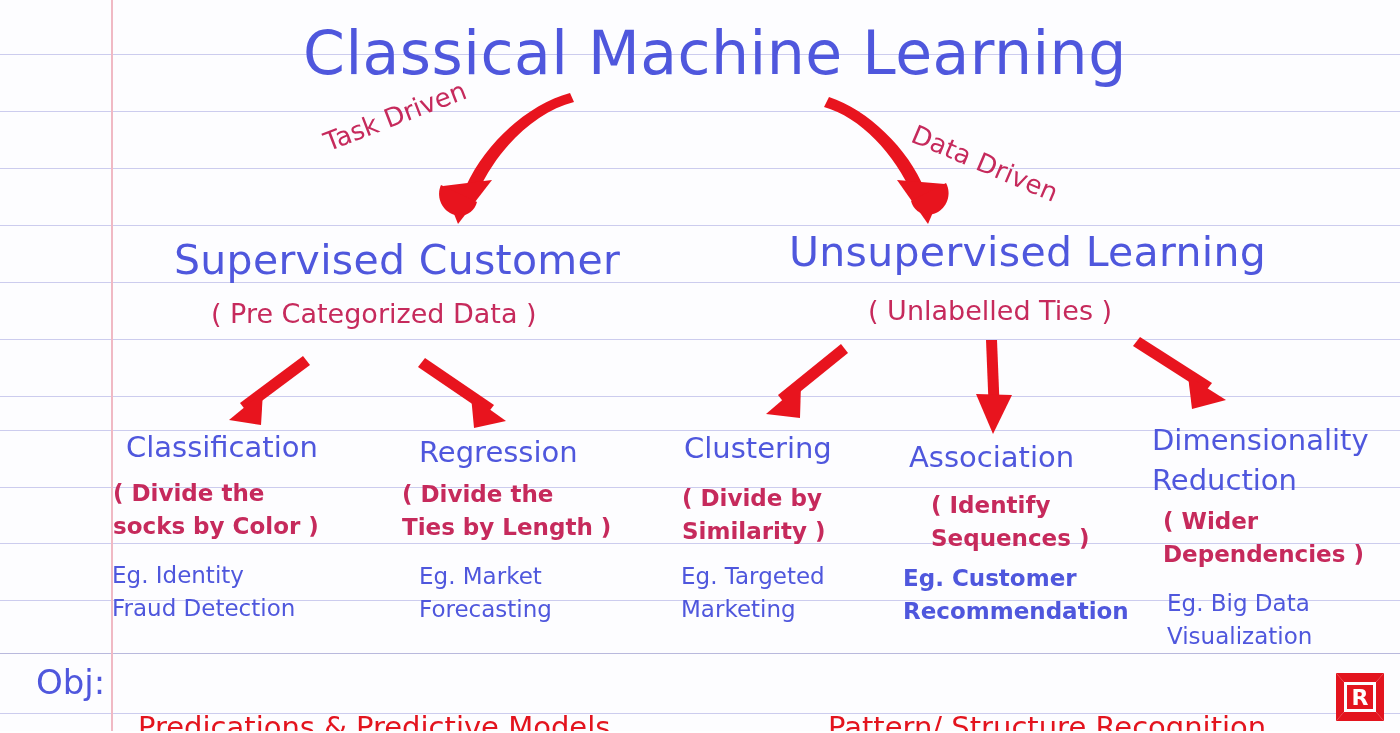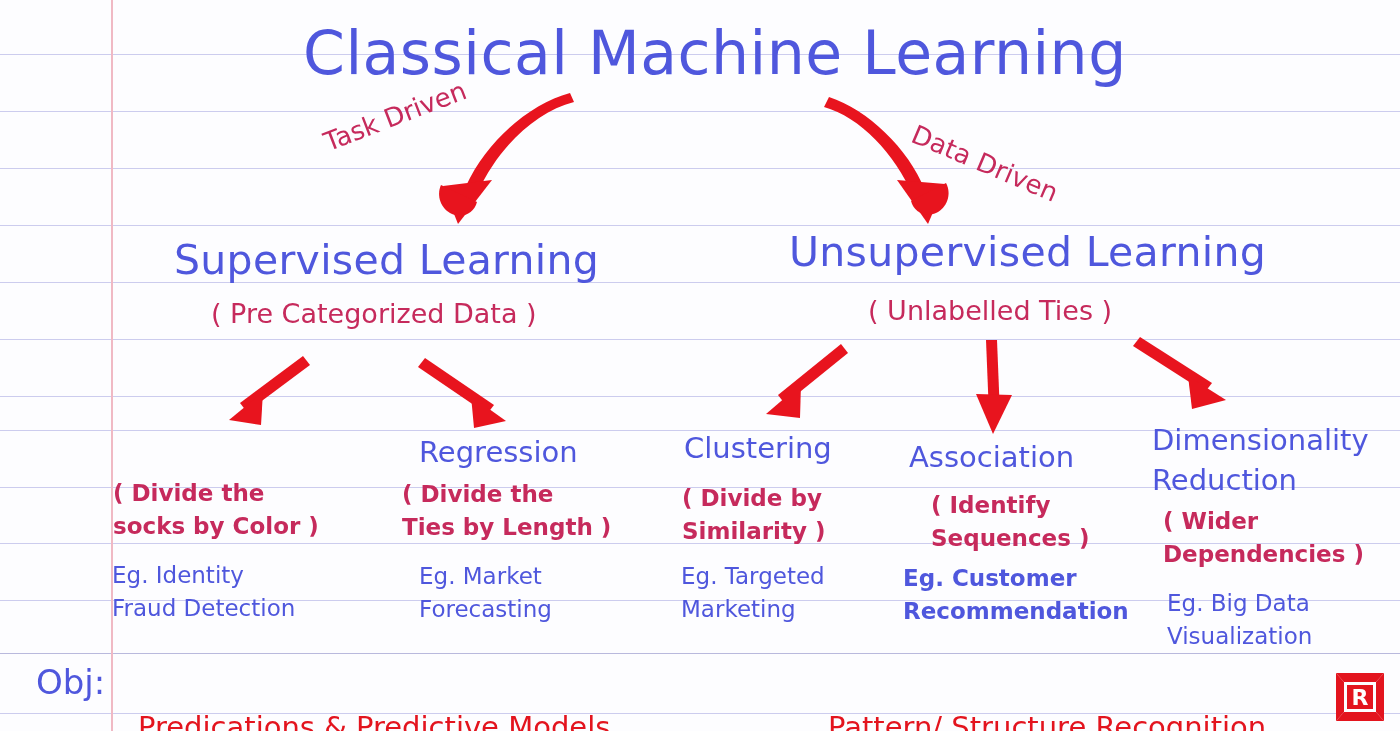--- a/index.html
+++ b/index.html
@@ -101,26 +101,27 @@
       <path d="M 1140,337 L 1133,346 L 1205,392 L 1212,383 Z"></path>
       <path d="M 1226,400 L 1188,376 L 1192,409 Z"></path>
     </g>
   </svg>
 
   <div class="node title blue" style="left:303px; top:18px;">Classical Machine Learning</div>
 
   <div class="node edge-label crim" style="left:325px; top:128px; transform:rotate(-21deg); transform-origin:left center;">Task Driven</div>
   <div class="node edge-label crim" style="left:913px; top:118px; transform:rotate(23deg); transform-origin:left center;">Data Driven</div>
 
-  <div class="node lvl2 blue" style="left:174px; top:236px;">Supervised Learning</div>
+  <div class="node lvl2 blue" style="left:174px; top:236px;">Supervised Customer</div>
   <div class="node lvl2sub crim" style="left:211px; top:298px;">( Pre Categorized Data )</div>
 
   <div class="node lvl2 blue" style="left:789px; top:228px;">Unsupervised Learning</div>
   <div class="node lvl2sub crim" style="left:868px; top:295px;">( Unlabelled Ties )</div>
 
+  <div class="node lvl3 blue" style="left:126px; top:430px;">Classification</div>
   <div class="node lvl3sub crim" style="left:113px; top:477px;">( Divide the
 socks by Color )</div>
   <div class="node lvl3eg blue" style="left:112px; top:559px;">Eg. Identity
 Fraud Detection</div>
 
   <div class="node lvl3 blue" style="left:419px; top:435px;">Regression</div>
   <div class="node lvl3sub crim" style="left:402px; top:478px;">( Divide the
 Ties by Length )</div>
   <div class="node lvl3eg blue" style="left:419px; top:560px;">Eg. Market
 Forecasting</div>

